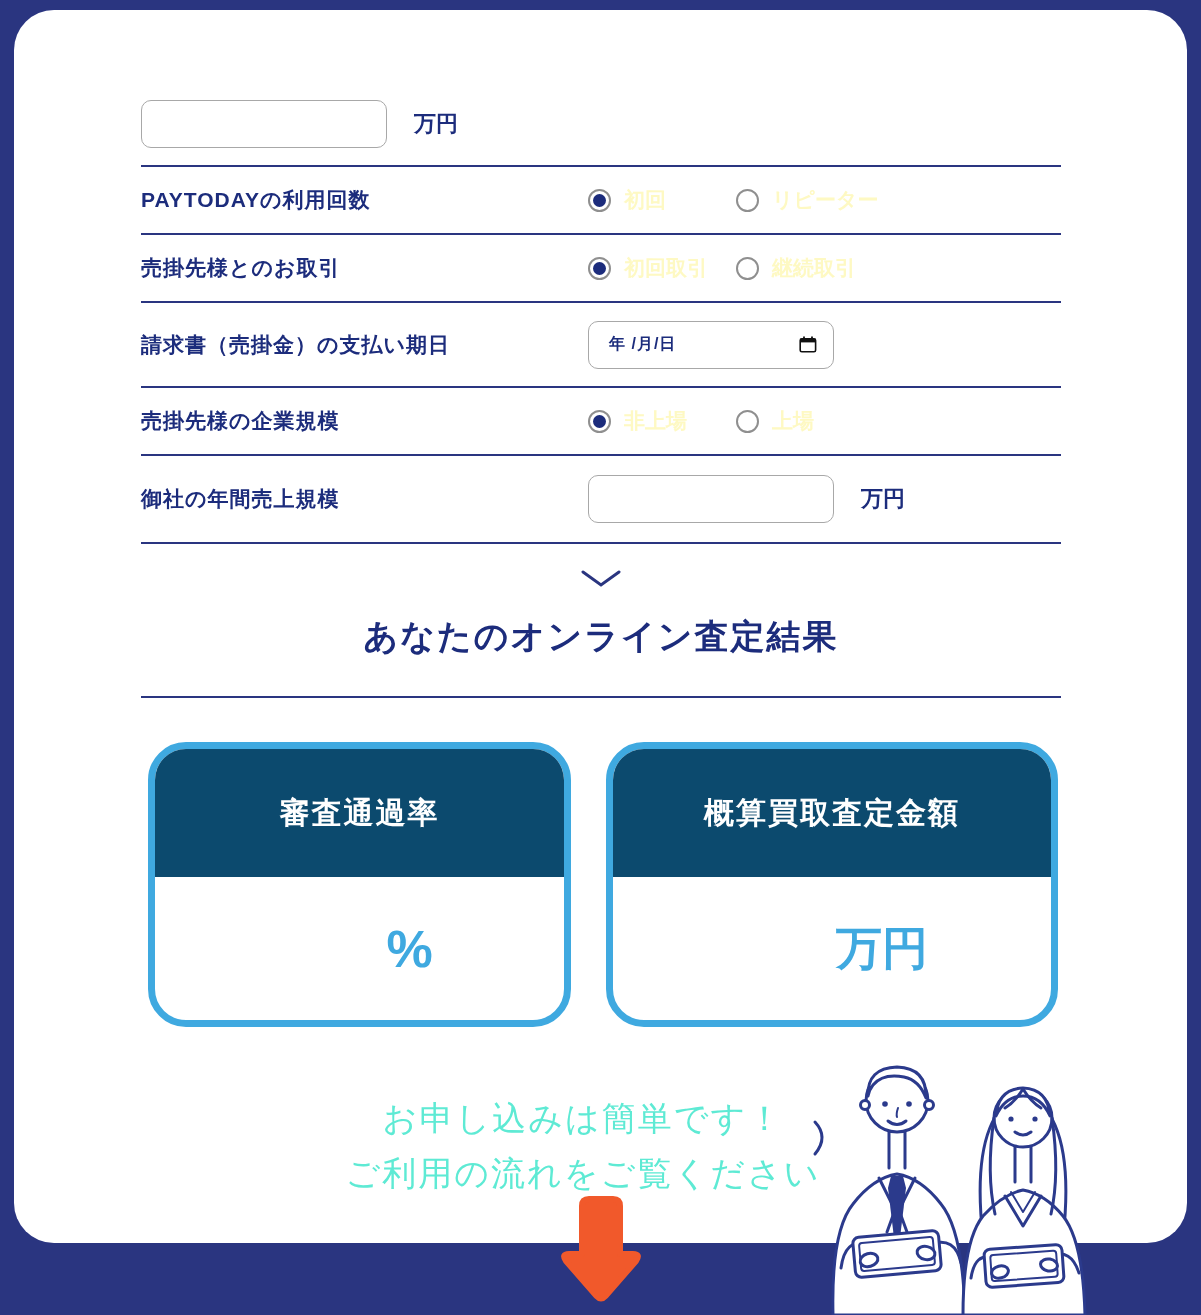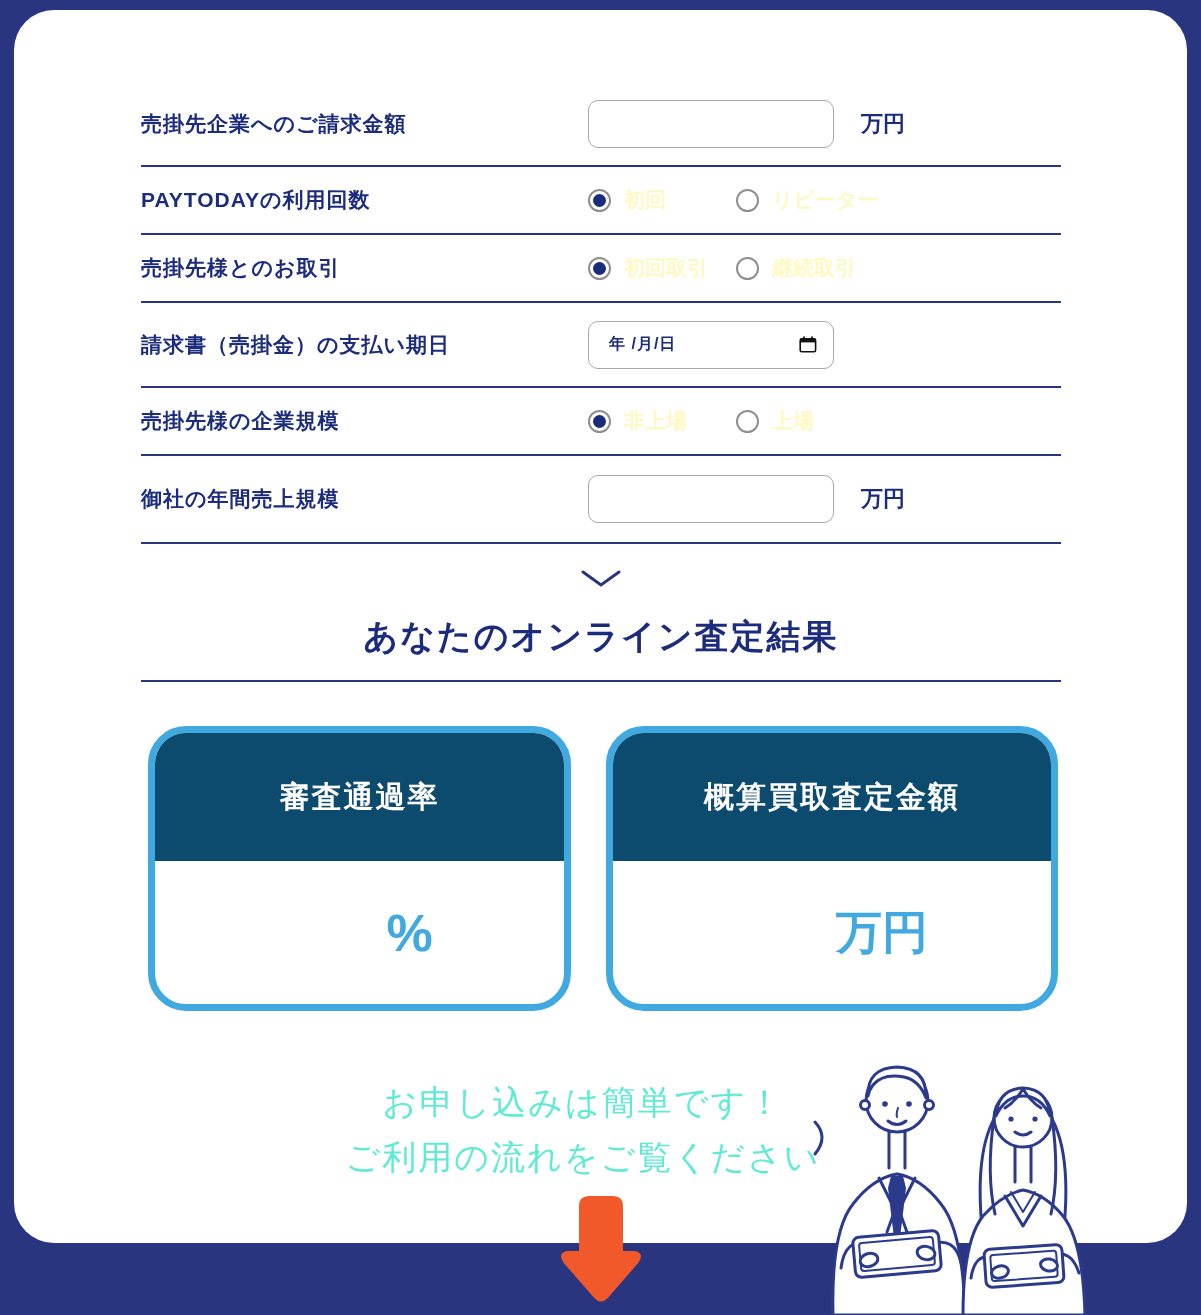--- a/index.html
+++ b/index.html
@@ -94,21 +94,21 @@
     flex: 1;
     font-size: 16px;
     font-weight: bold;
     color: #1C2C7C;
     letter-spacing: 1px;
   }
   
   .chevron-wrap { text-align: center; margin-top: 26px; }
   .section-title-block {
     border-bottom: 2px solid #2A3580;
-    padding-bottom: 20px;
+    padding-bottom: 36px;
   }
   .section-title {
     margin-top: 22px;
     text-align: center;
     font-size: 34px;
     font-weight: bold;
     color: #1C2C7C;
     letter-spacing: 2px;
   }
   
@@ -173,21 +173,20 @@
   }
 </style>
 </head>
 <body>
 
 <div class="panel"></div>
 
 <div class="content">
 
   <div class="form-row row-input">
-    <div class="form-label">売掛先企業へのご請求金額</div>
     <div class="controls">
       <input class="text-input" type="text" placeholder="" style="">
       <span class="unit-label">万円</span>
     </div>
   </div>
 
   <div class="form-row row-radio">
     <div class="form-label">PAYTODAYの利用回数</div>
     <div class="controls">
       <div class="radio-option first">

